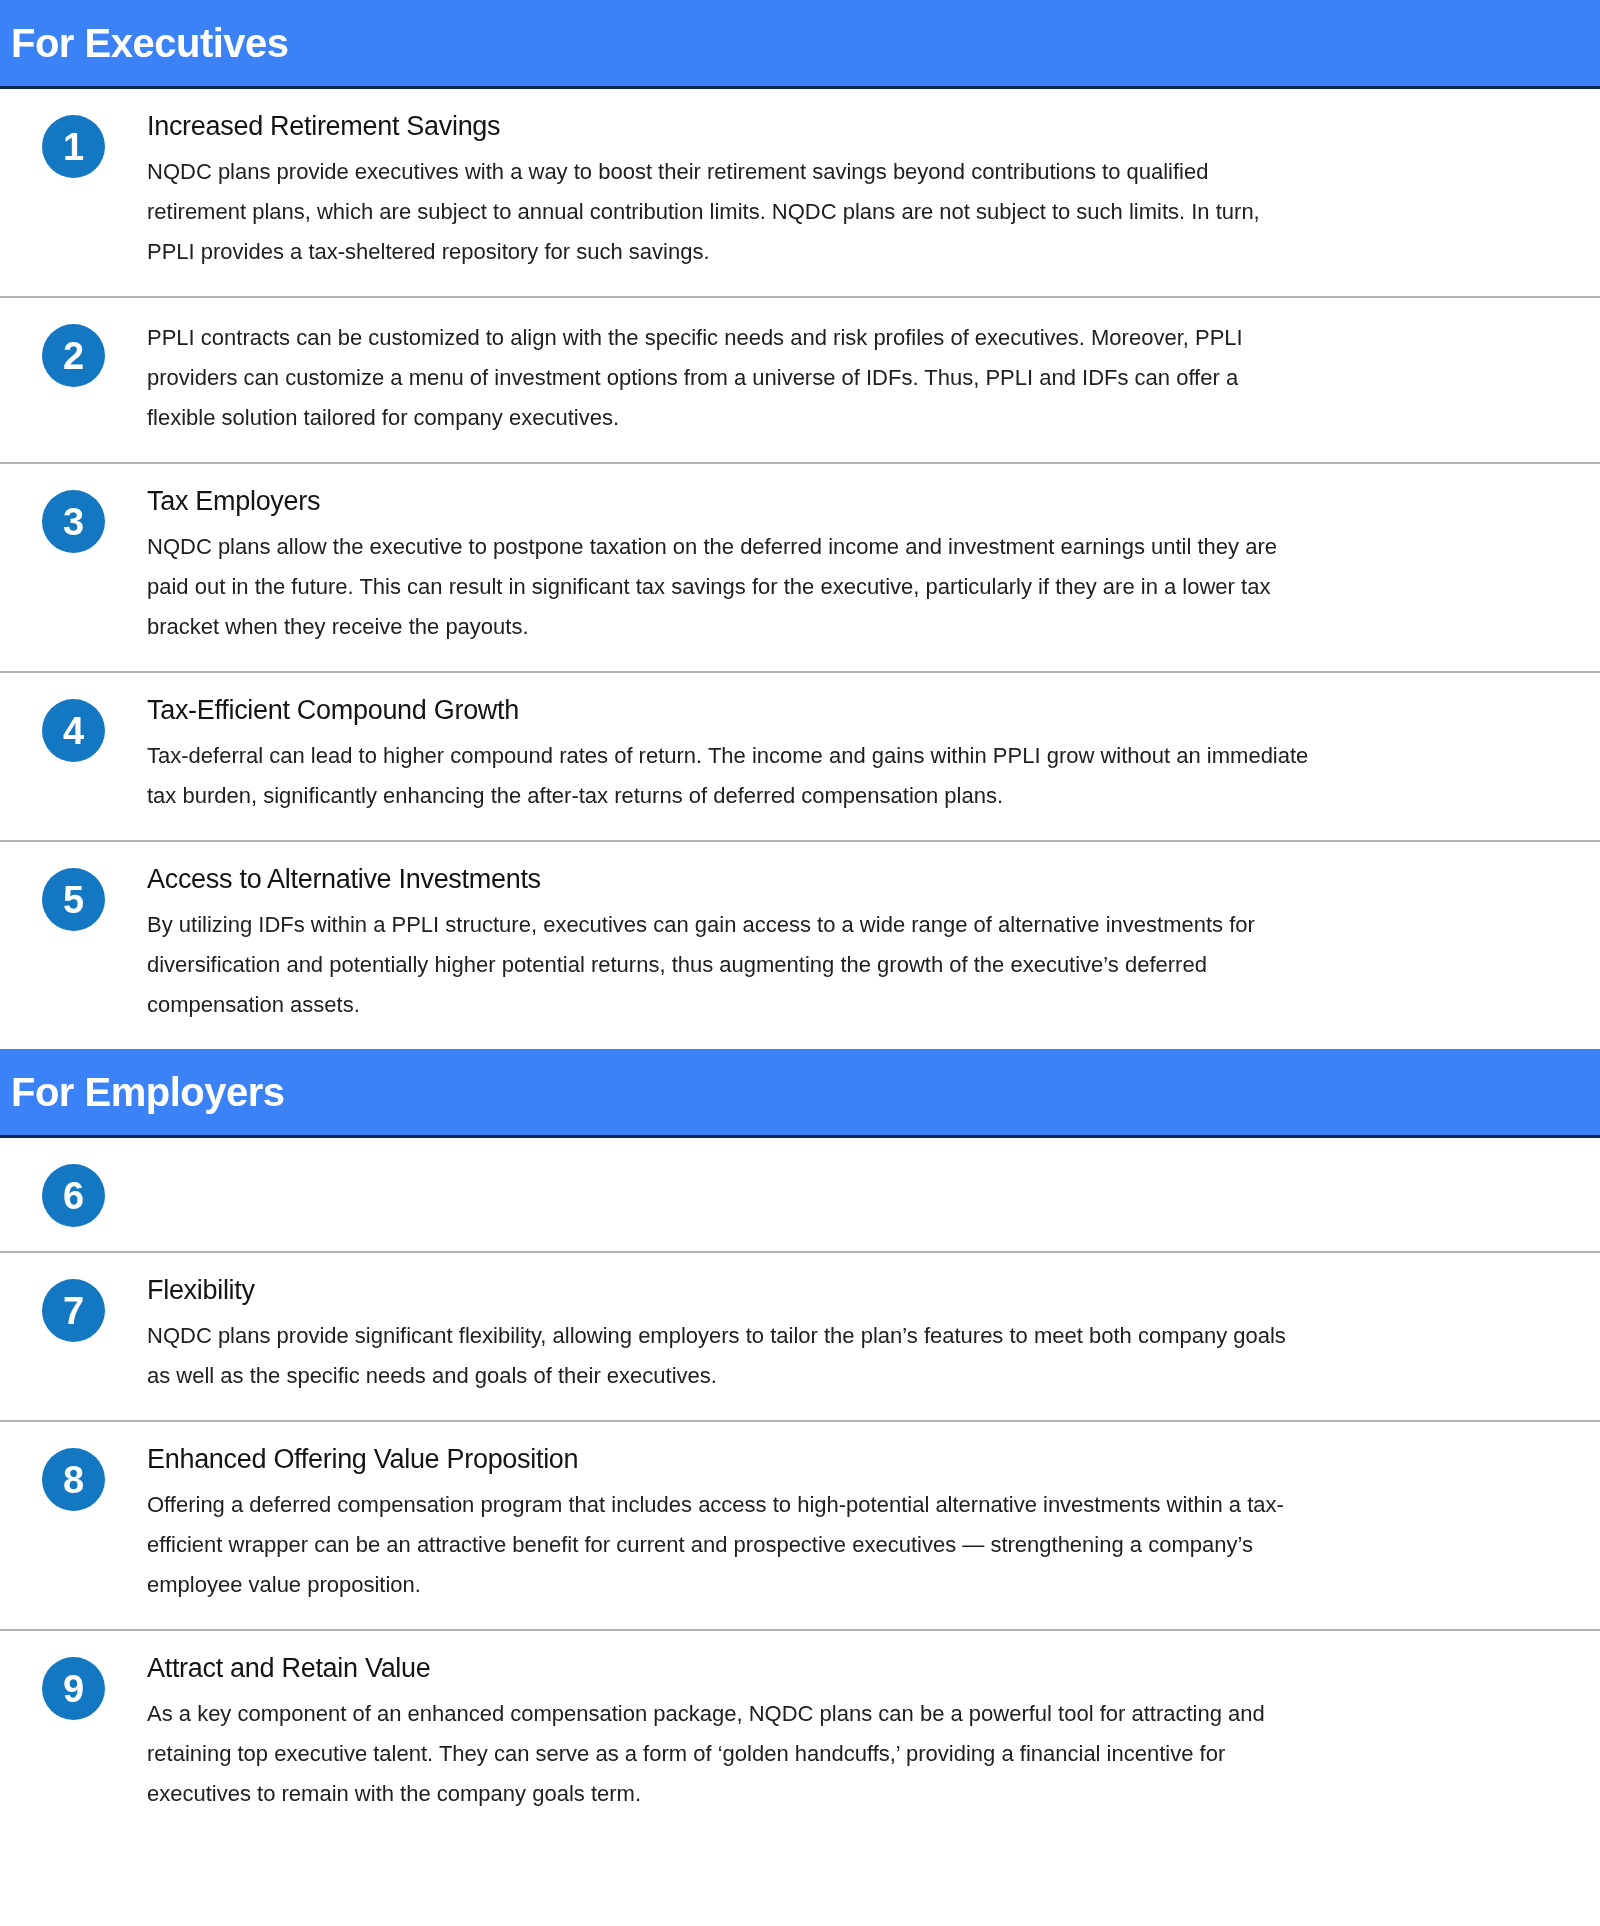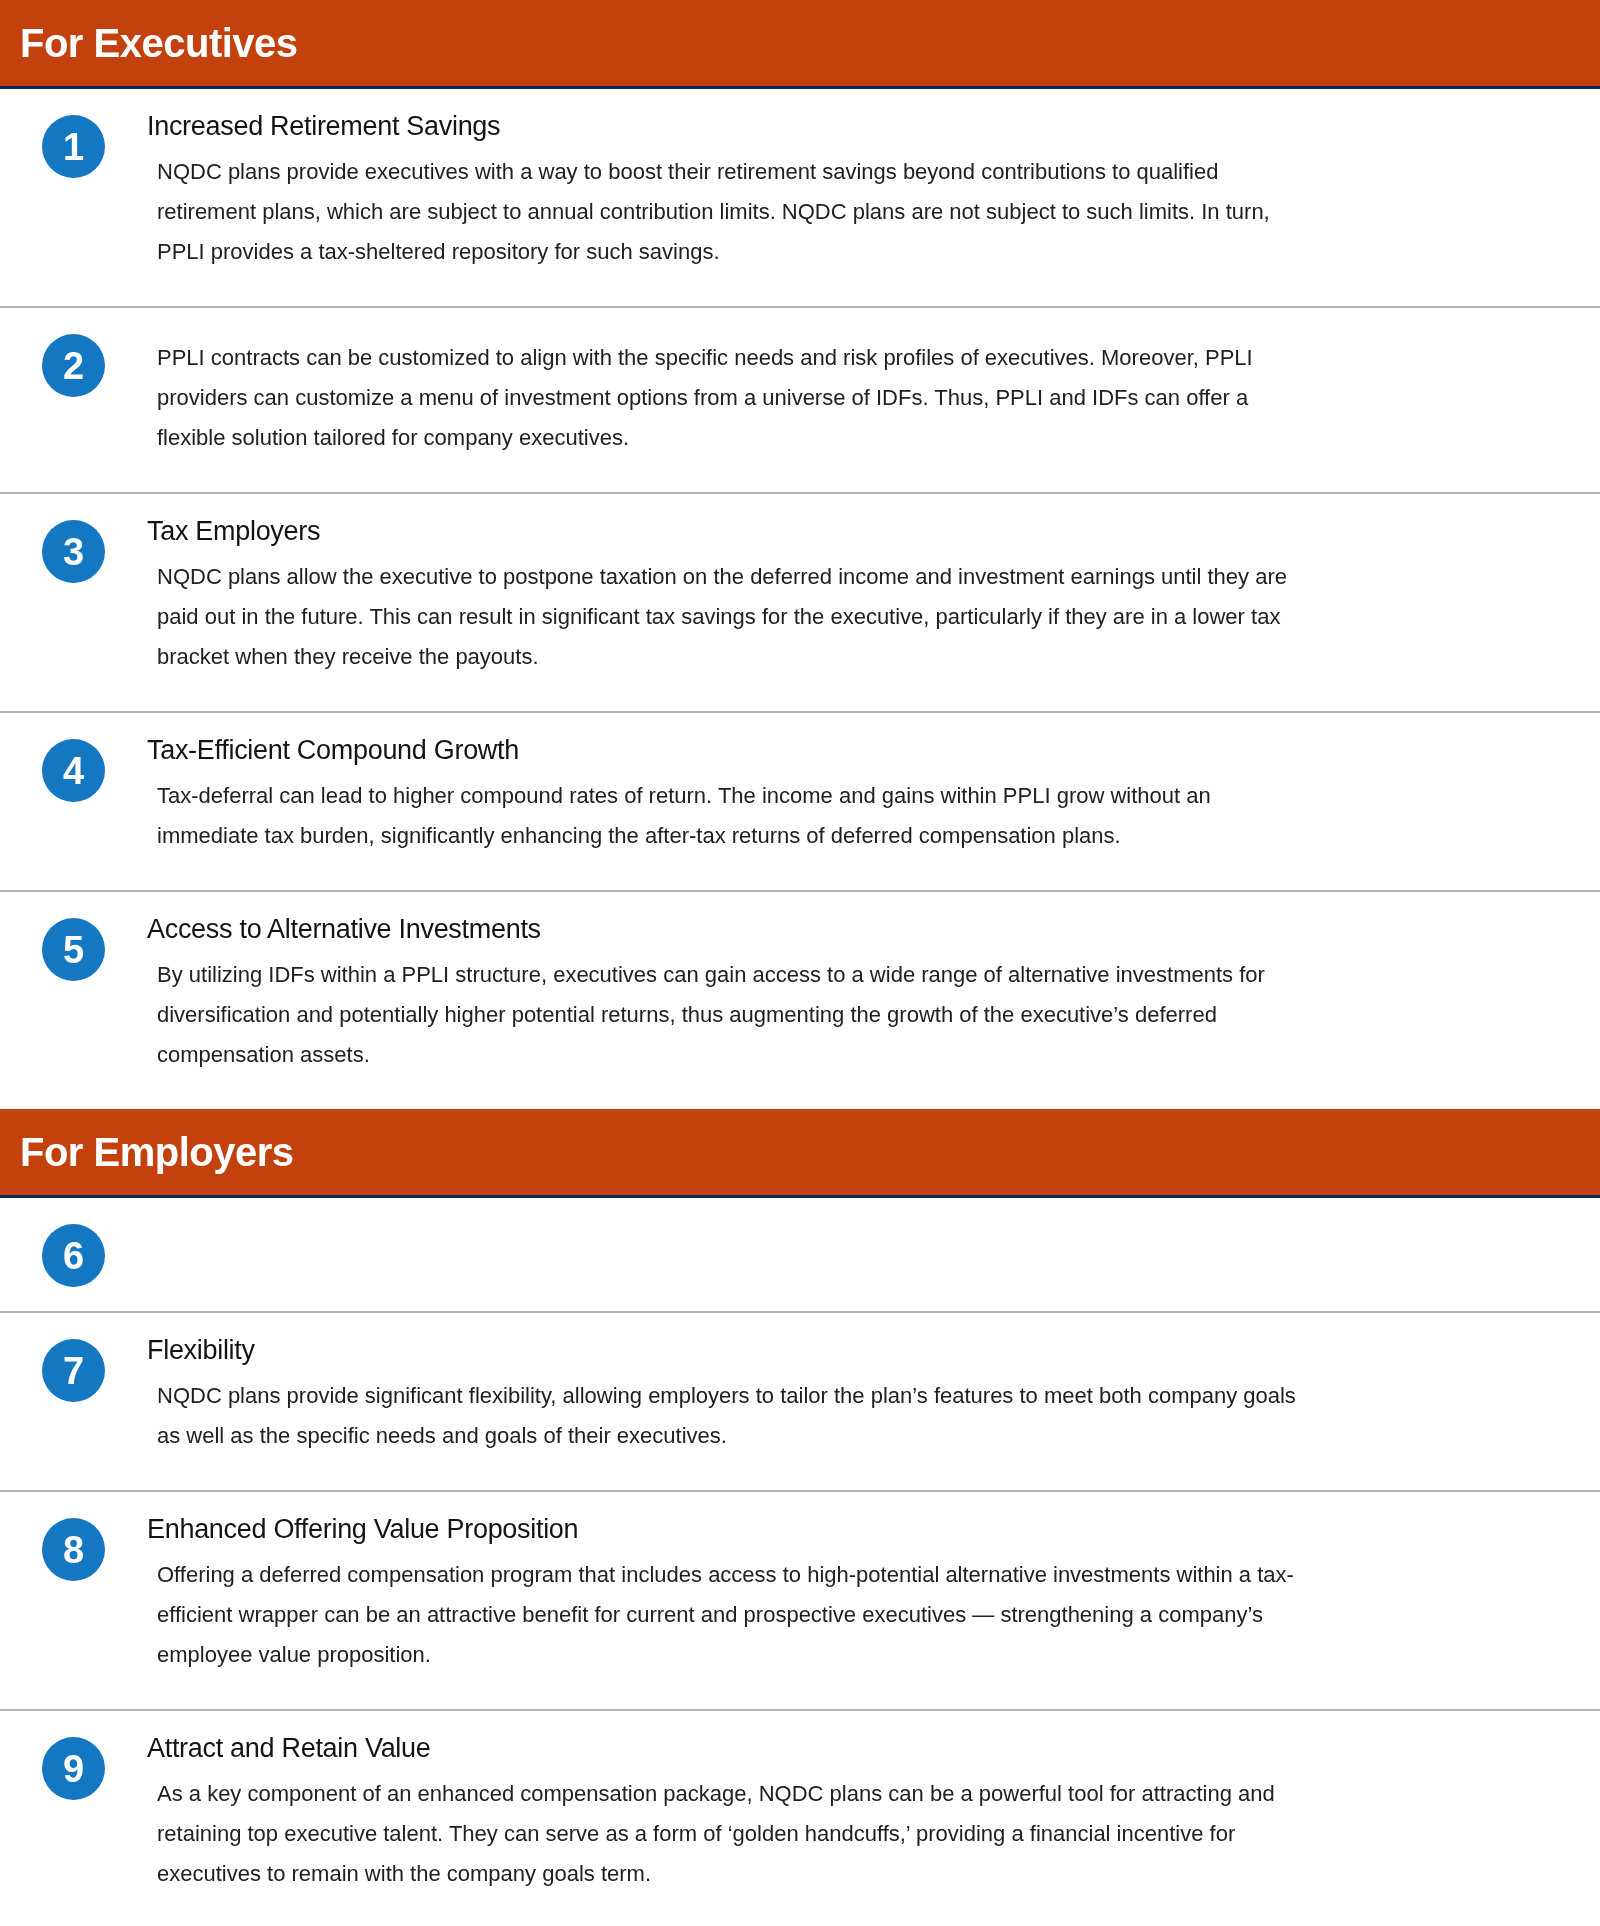--- a/index.html
+++ b/index.html
@@ -7,25 +7,25 @@
     padding: 0;
     background: #ffffff;
   }
   body {
     width: 1600px;
     min-height: 1926px;
     font-family: "Liberation Sans", sans-serif;
     color: #202020;
   }
   .section-header {
-    background: #c2410c;
+    background: #3b82f6;
     height: 86px;
     display: flex;
     align-items: center;
-    padding-left: 20px;
+    padding-left: 11px;
     border-bottom: 3px solid #0a2751;
     box-sizing: content-box;
   }
   .section-title {
     color: #ffffff;
     font-size: 40px;
     font-weight: bold;
     letter-spacing: -0.5px;
     margin: 0;
   }
@@ -68,21 +68,21 @@
     font-size: 27px;
     font-weight: normal;
     color: #141414;
     letter-spacing: -0.3px;
     margin: 2px 0 10px 0;
   }
   .item-body {
     font-size: 22px;
     line-height: 40px;
     color: #202020;
-    margin: 10px;
+    margin: 0;
   }
 </style>
 </head>
 <body>
 
 <div class="section-header">
   <h1 class="section-title">For Executives</h1>
 </div>
 
 <div class="items">

